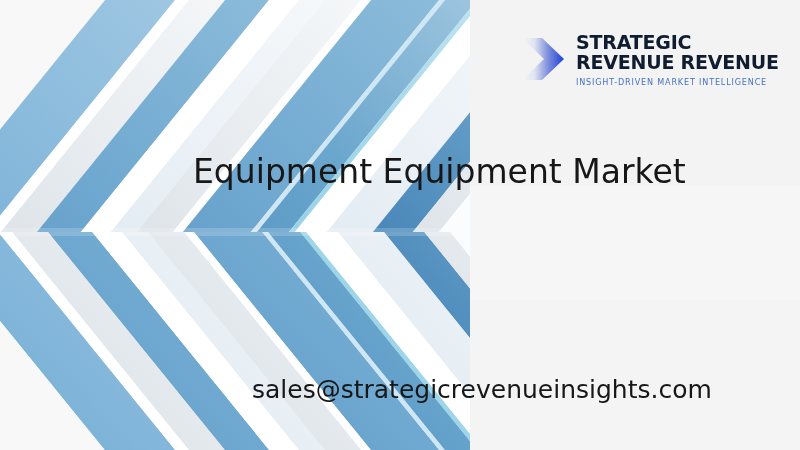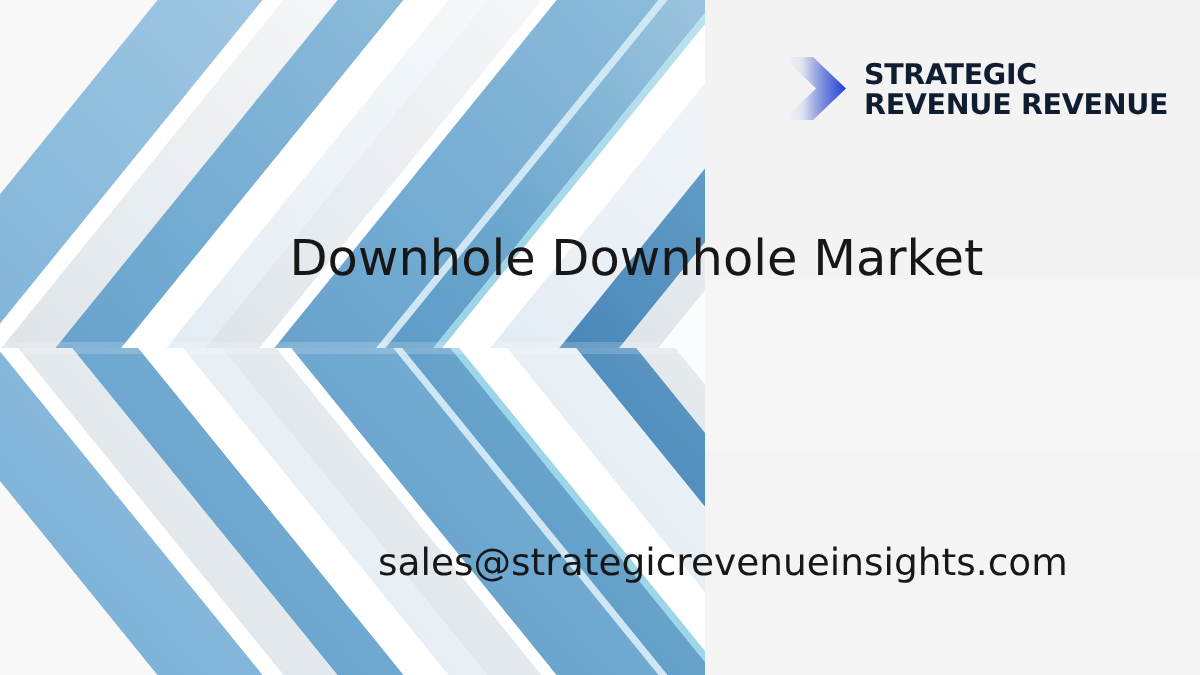--- a/index.html
+++ b/index.html
@@ -117,21 +117,21 @@
     font-weight: normal;
     color: #171717;
     letter-spacing: 0px;
     white-space: nowrap;
   }
 
   
   #contact-email {
     position: absolute;
     left: 252px;
-    top: 360px;
+    top: 375px;
     font-family: "DejaVu Sans", "Liberation Sans", sans-serif;
     font-size: 25px;
     font-weight: normal;
     color: #171717;
     letter-spacing: 0px;
     white-space: nowrap;
   }
 </style>
 </head>
 <body>
@@ -313,20 +313,21 @@
             <stop offset="62%" stop-color="#7e8fdd"></stop>
             <stop offset="100%" stop-color="#1f3fd8"></stop>
           </linearGradient>
         </defs>
         <path d="M4,3 L24,3 L46,24 L24,45 L4,45 L26,24 Z" fill="url(#markGrad)"></path>
       </svg>
     </span>
     <span class="logo-text">
       <span class="logo-line">STRATEGIC</span>
       <span class="logo-line">REVENUE REVENUE</span>
+      <span class="logo-tagline">INSIGHT-DRIVEN MARKET INTELLIGENCE</span>
     </span>
   </div>
 
-  <div id="slide-title">Downhole Downhole Market</div>
+  <div id="slide-title">Equipment Equipment Market</div>
 
   <div id="contact-email">sales@strategicrevenueinsights.com</div>
 
 </div>
 
 </body></html>

